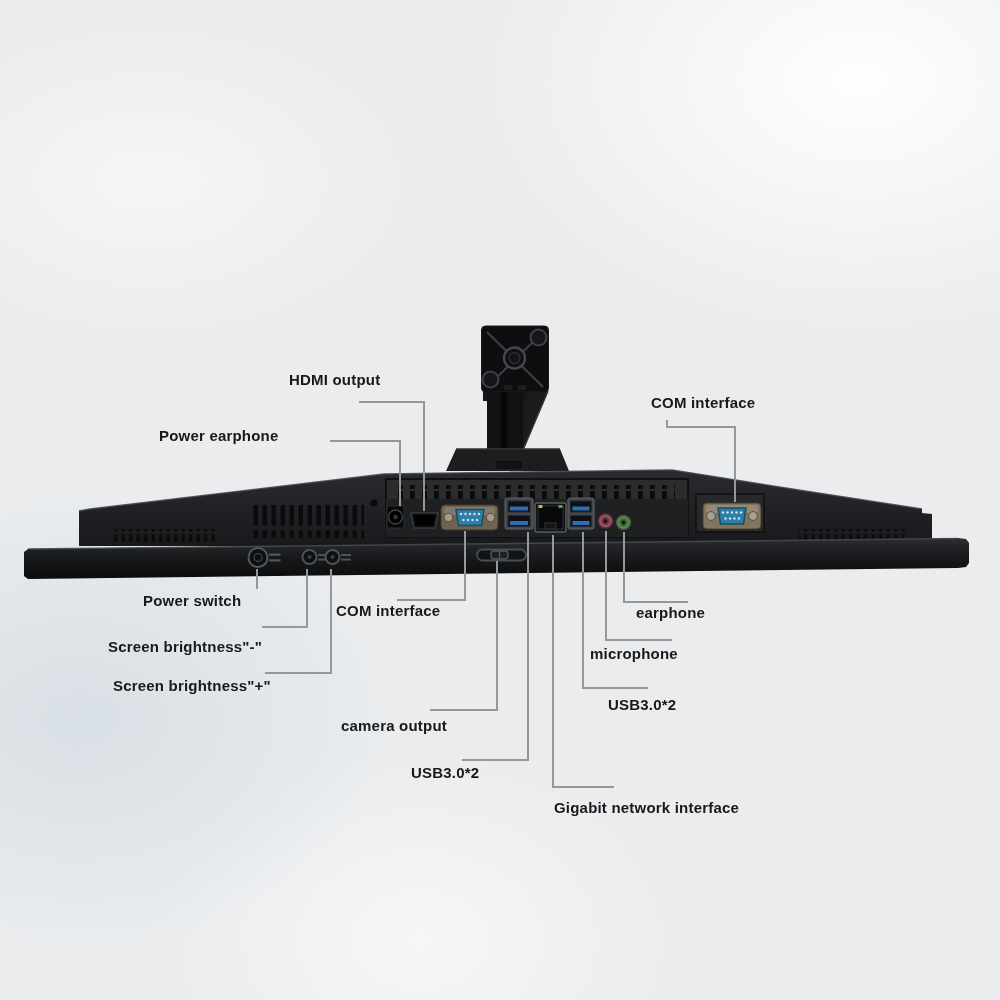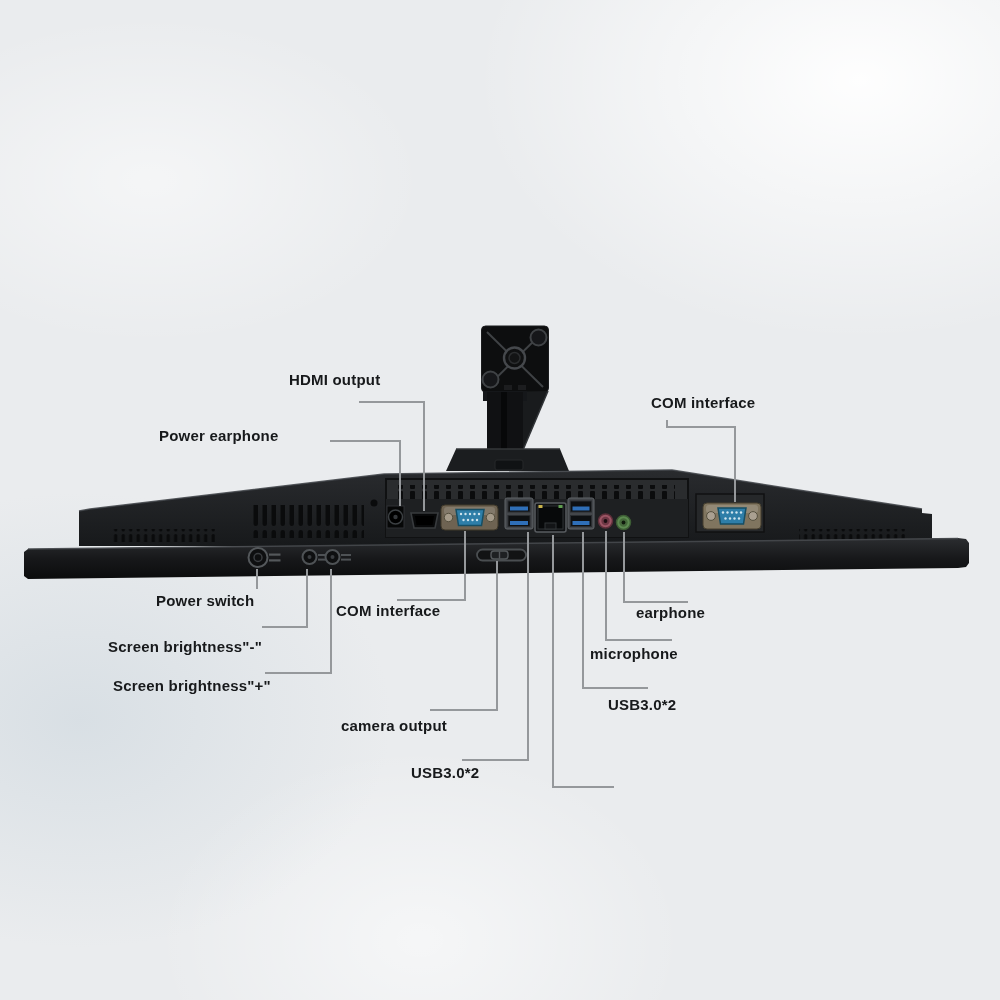--- a/index.html
+++ b/index.html
@@ -224,23 +224,24 @@
       <path d="M553,535 V787 H614"></path>
       <path d="M583,532 V688 H648"></path>
       <path d="M606,531 V640 H672"></path>
       <path d="M624,532 V602 H688"></path>
     </g>
   </svg>
 
   <div class="label" style="left:289px;top:371px;">HDMI output</div>
   <div class="label" style="left:159px;top:427px;">Power earphone</div>
   <div class="label" style="left:651px;top:394px;">COM interface</div>
-  <div class="label" style="left:156px;top:592px;">Power switch</div>
+  <div class="label" style="left:143px;top:592px;">Power switch</div>
   <div class="label" style="left:108px;top:638px;">Screen brightness"-"</div>
   <div class="label" style="left:113px;top:677px;">Screen brightness"+"</div>
   <div class="label" style="left:336px;top:602px;">COM interface</div>
   <div class="label" style="left:341px;top:717px;">camera output</div>
   <div class="label" style="left:411px;top:764px;">USB3.0*2</div>
+  <div class="label" style="left:554px;top:799px;">Gigabit network interface</div>
   <div class="label" style="left:608px;top:696px;">USB3.0*2</div>
   <div class="label" style="left:590px;top:645px;">microphone</div>
   <div class="label" style="left:636px;top:604px;">earphone</div>
 
 </div>
 
 </body></html>

